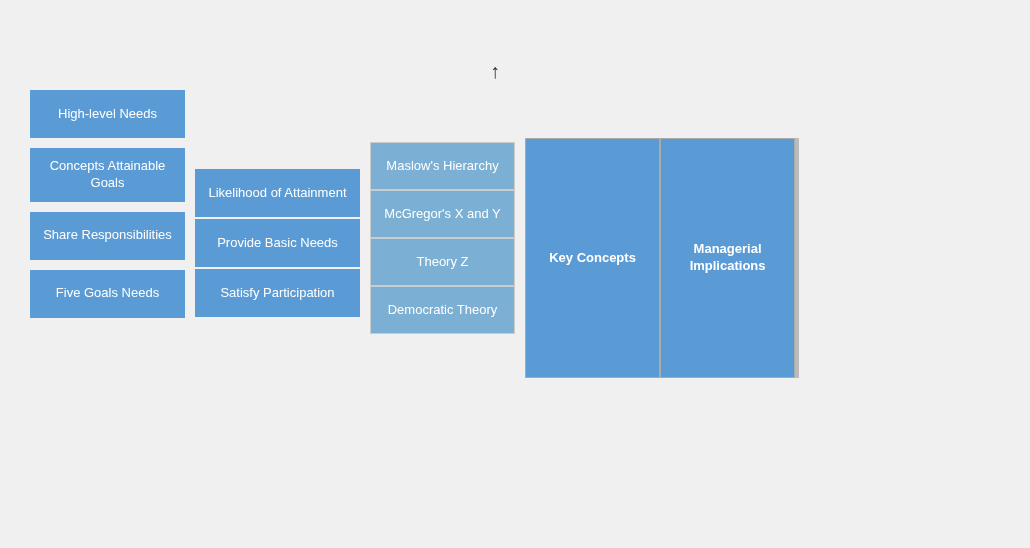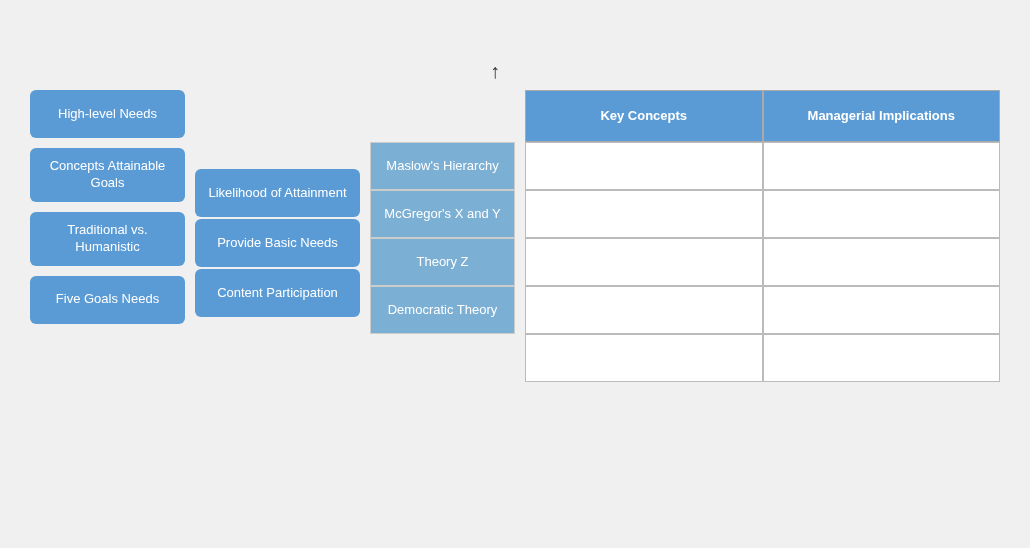--- a/index.html
+++ b/index.html
@@ -31,21 +31,21 @@
       flex-direction: column;
       gap: 10px;
       width: 155px;
       flex-shrink: 0;
     }
 
     .blue-btn {
       background: #5b9bd5;
       color: white;
       border: none;
-      border-radius: 6px;
+      border-radius: 0;
       padding: 10px 12px;
       font-size: 13px;
       text-align: center;
       cursor: pointer;
       line-height: 1.3;
       min-height: 48px;
       display: flex;
       align-items: center;
       justify-content: center;
     }
@@ -81,21 +81,22 @@
       min-height: 48px;
       display: flex;
       align-items: center;
       justify-content: center;
     }
 
     
     .right-section {
       flex: 1;
       display: flex;
-      flex-direction: column;
+      flex-direction: row;
+      margin-top: 48px;
     }
 
     .table-header {
       display: flex;
       flex-direction: row;
       margin-bottom: 0;
     }
 
     .header-cell {
       background: #5b9bd5;
@@ -152,29 +153,29 @@
 <div class="cursor-area">
   <span class="cursor-arrow">↑</span>
 </div>
 
 <div class="main-layout">
 
   <div class="left-col">
 
   <button class="blue-btn">High-level Needs</button>
       <button class="blue-btn">Concepts Attainable Goals</button>
-      <button class="blue-btn">Traditional vs. Humanistic</button>
+      <button class="blue-btn">Share Responsibilities</button>
       <button class="blue-btn">Five Goals Needs</button>
     </div>
 
   <div class="mid-left-col">
 
   <button class="blue-btn">Likelihood of Attainment</button>
       <button class="blue-btn">Provide Basic Needs</button>
-      <button class="blue-btn">Content Participation</button>
+      <button class="blue-btn">Satisfy Participation</button>
     </div>
 
   <div class="mid-col">
 
   <div class="theory-label">Maslow's Hierarchy</div>
       <div class="theory-label">McGregor's X and Y</div>
       <div class="theory-label">Theory Z</div>
       <div class="theory-label">Democratic Theory</div>
     </div>
 

